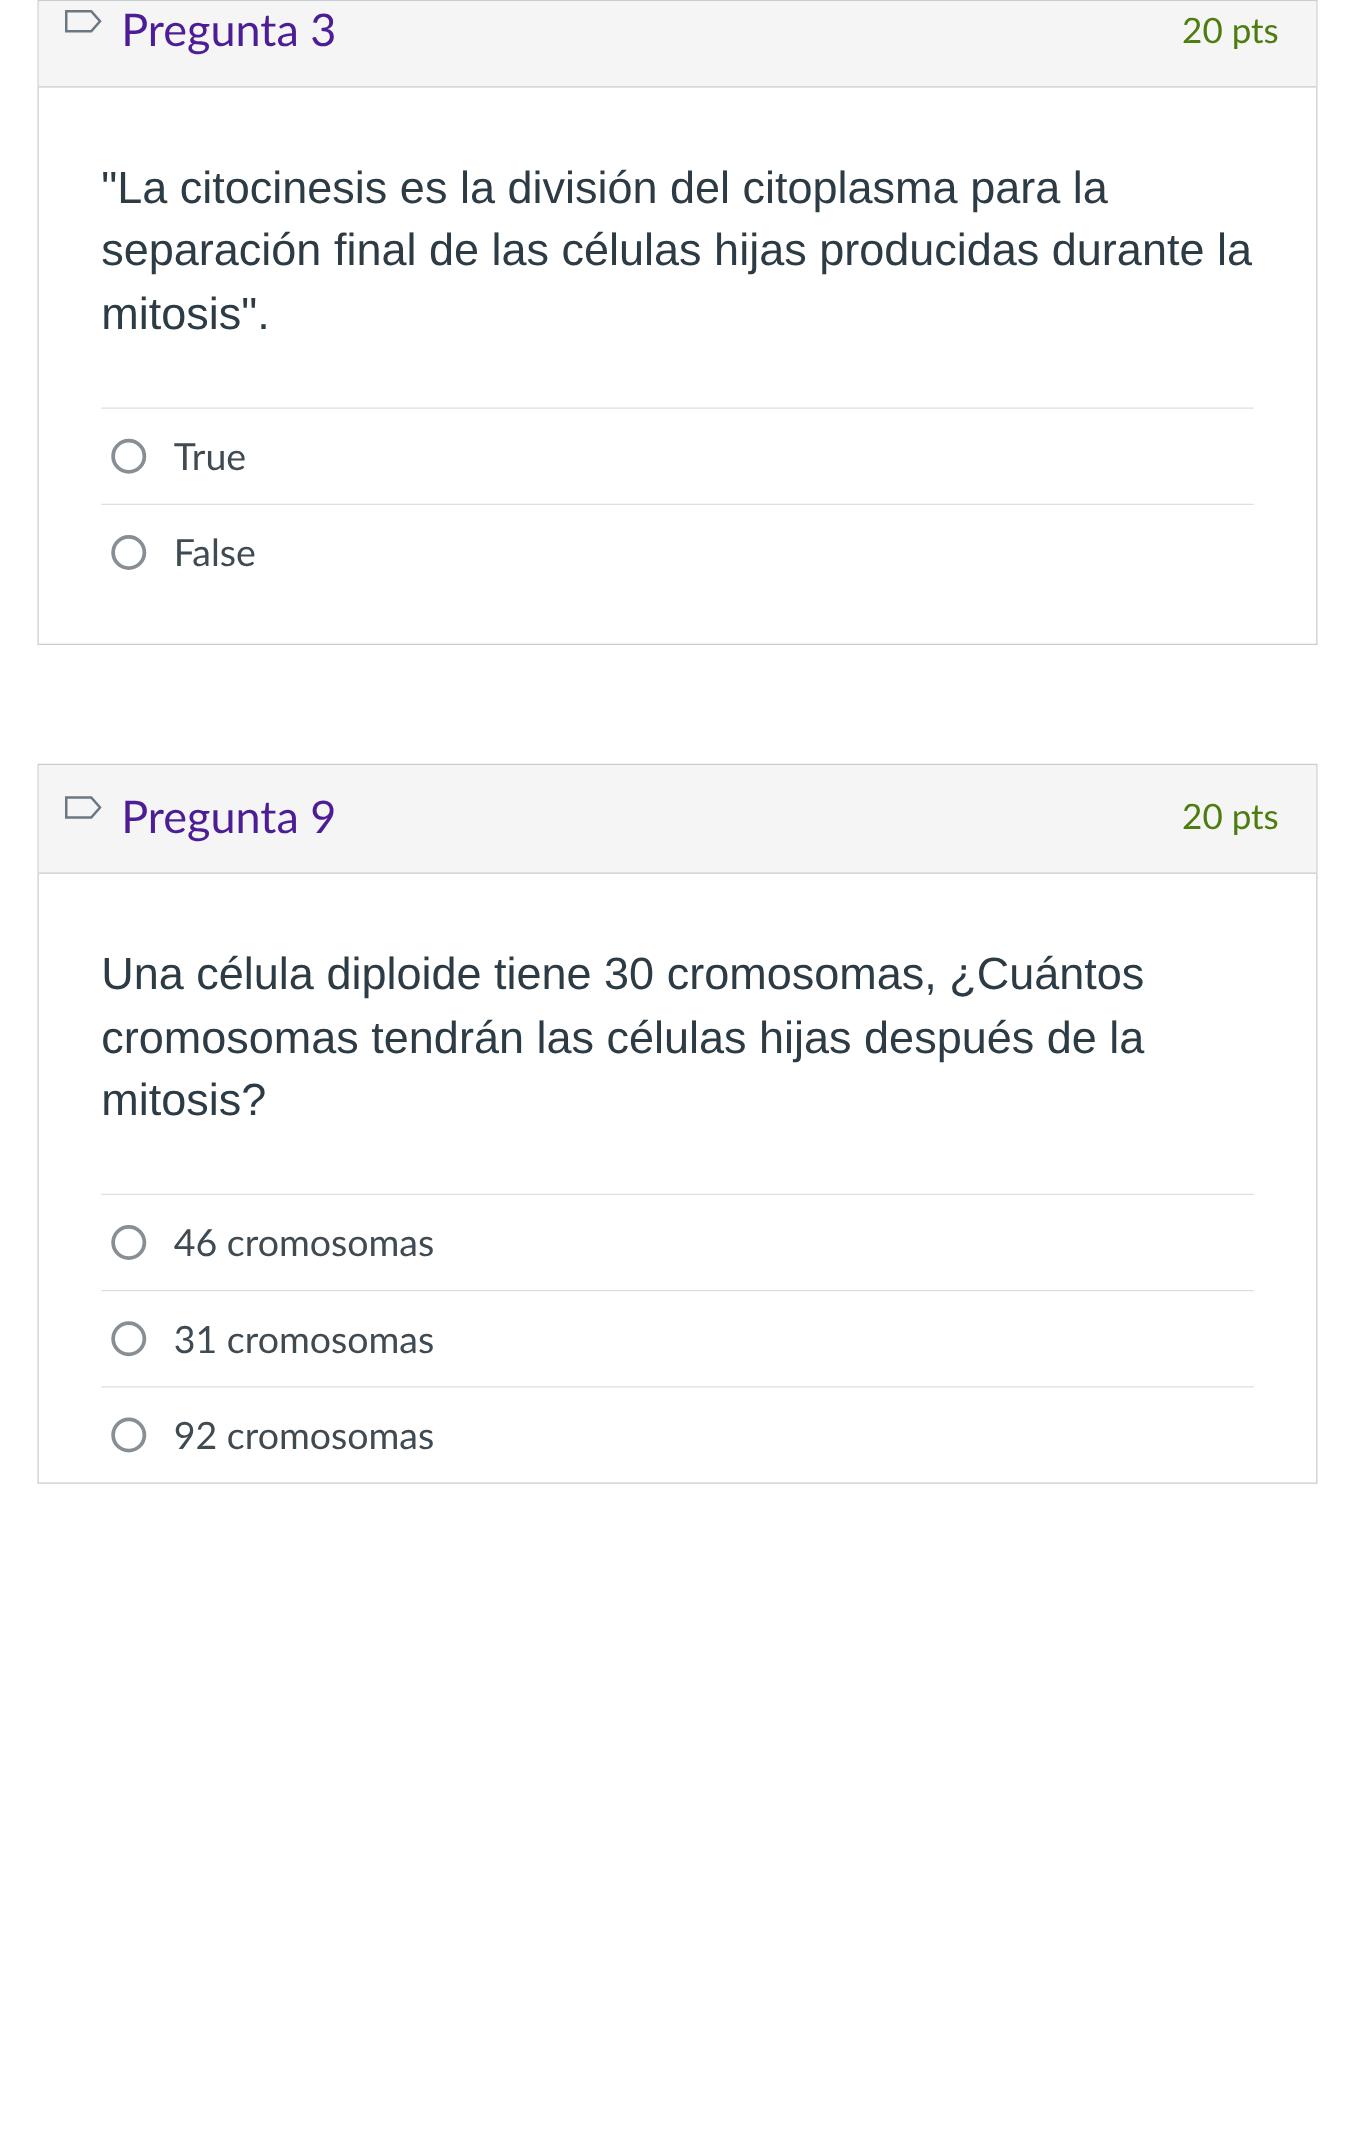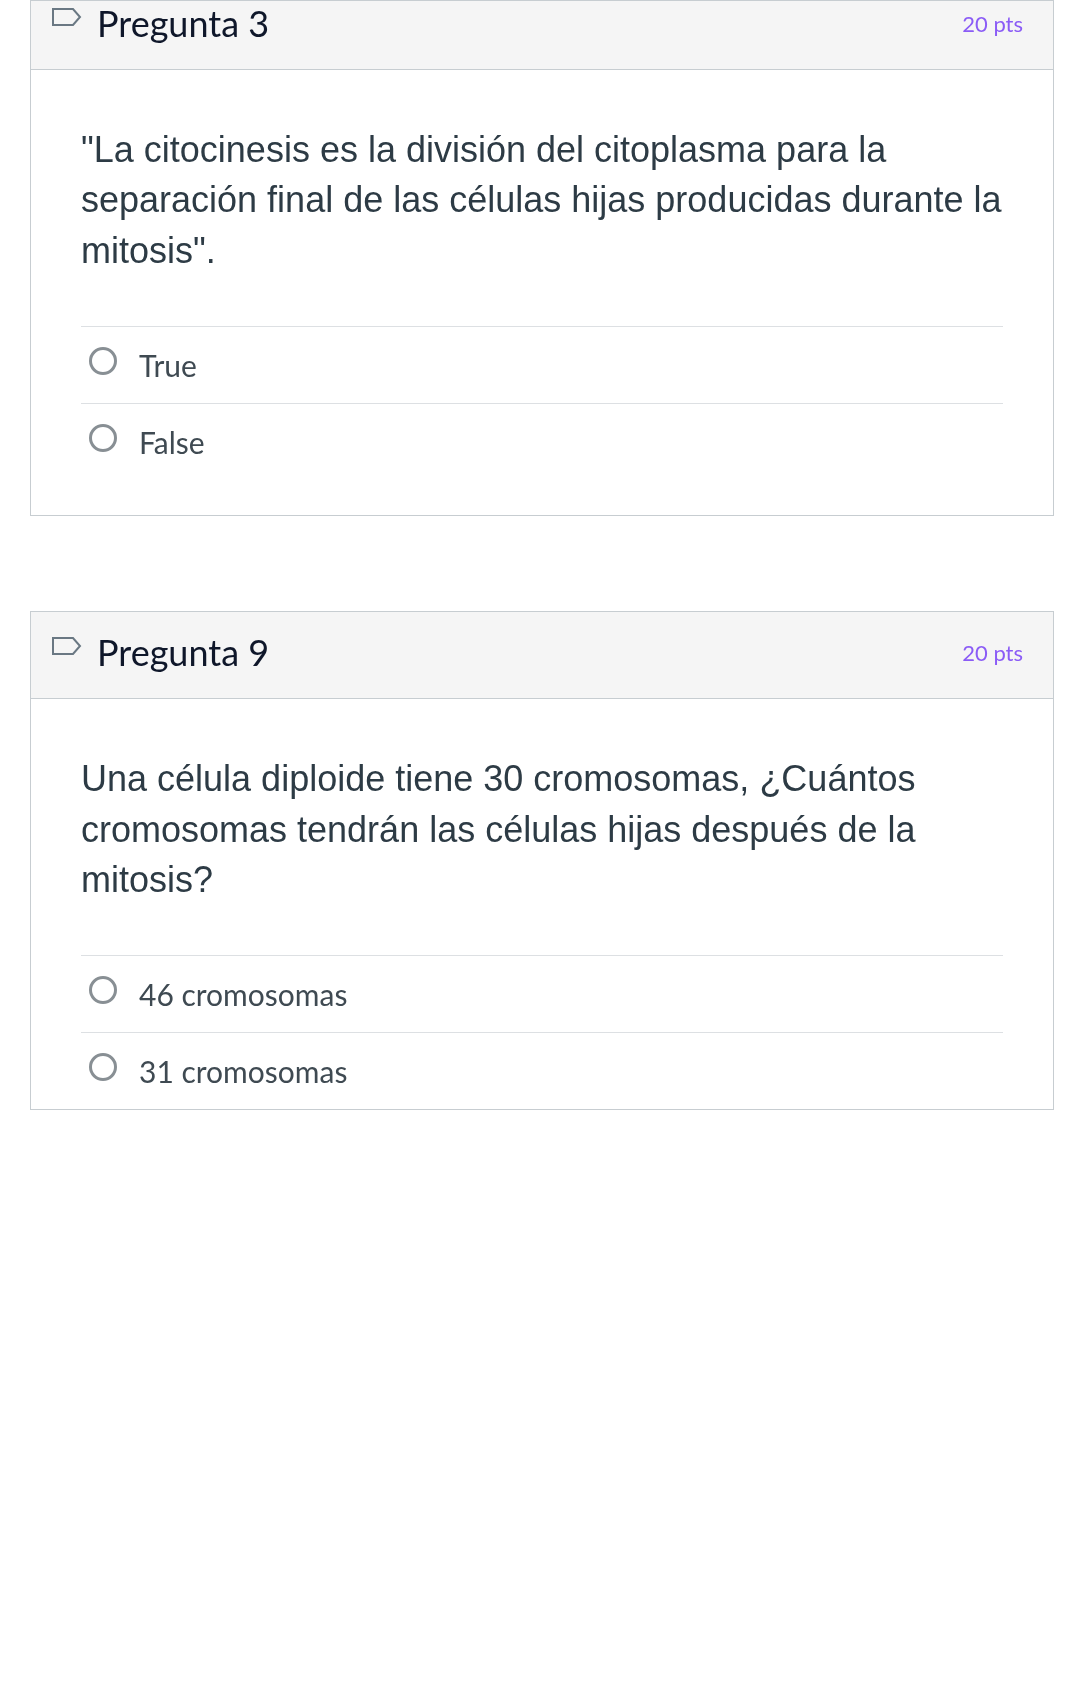--- a/index.html
+++ b/index.html
@@ -42,44 +42,44 @@
   }
   .bookmark-icon svg {
     width: 34px;
     height: 40px;
     stroke: #6a7883;
     stroke-width: 2;
     fill: none;
   }
   .question-title {
     font-size: 36px;
-    color: #0f172a;
+    color: #4c1d95;
     font-weight: 400;
   }
   .points {
-    font-size: 22px;
-    color: #8b5cf6;
+    font-size: 28px;
+    color: #4d7c0f;
     font-weight: 400;
   }
   .question-body {
     padding: 55px 50px 55px 50px;
   }
   .question-text {
     font-size: 36px;
     line-height: 1.4;
     color: #2d3b45;
     margin: 0 0 50px 0;
     font-family: Arial, sans-serif;
   }
   .answers {
     border-top: 1px solid #dde0e3;
   }
   .answer-row {
     display: flex;
-    align-items: flex-start;
+    align-items: center;
     gap: 22px;
     padding: 20px 8px;
     border-bottom: 1px solid #dde0e3;
   }
   .answer-row:last-child {
     border-bottom: none;
     padding-bottom: 0;
   }
   .radio {
     width: 28px;
@@ -145,17 +145,21 @@
       <p class="question-text">Una célula diploide tiene 30 cromosomas, ¿Cuántos cromosomas tendrán las células hijas después de la mitosis?</p>
       <div class="answers">
         <div class="answer-row">
           <span class="radio"></span>
           <span class="answer-label">46 cromosomas</span>
         </div>
         <div class="answer-row">
           <span class="radio"></span>
           <span class="answer-label">31 cromosomas</span>
         </div>
+        <div class="answer-row">
+          <span class="radio"></span>
+          <span class="answer-label">92 cromosomas</span>
+        </div>
       </div>
     </div>
   </div>
 
 </div>
 
 </body></html>

